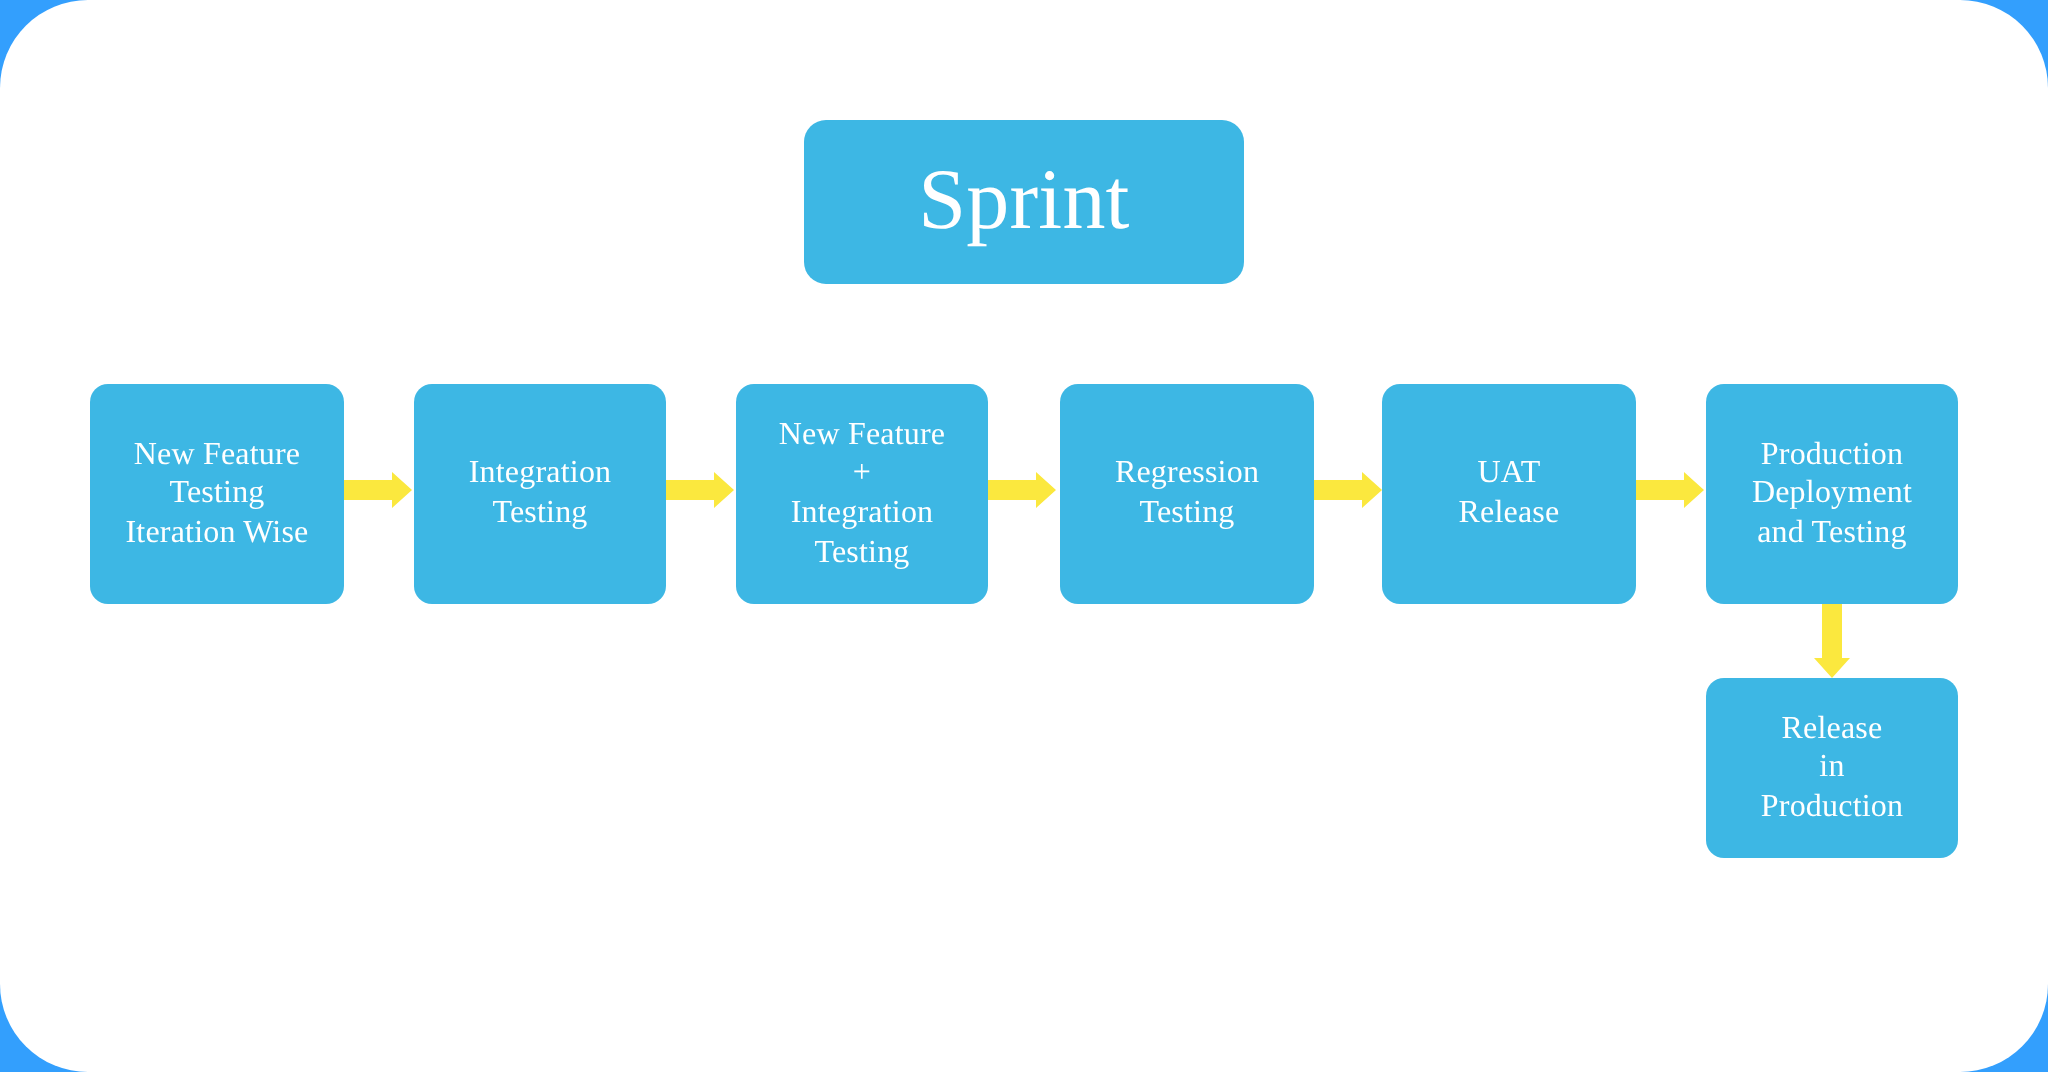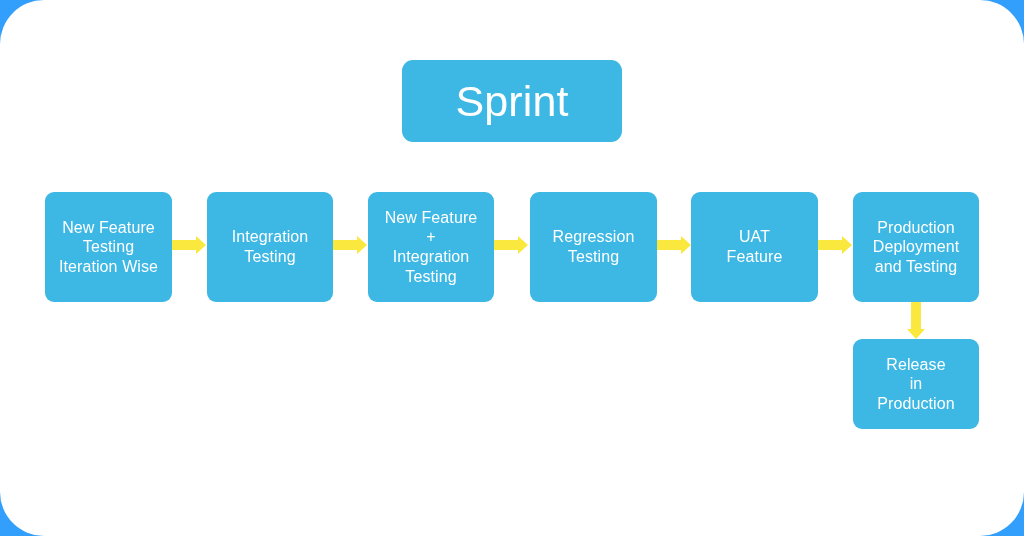--- a/index.html
+++ b/index.html
@@ -6,21 +6,21 @@
     margin: 0;
     padding: 0;
     background: #ffffff;
   }
   #canvas {
     position: relative;
     width: 1024px;
     height: 536px;
     overflow: hidden;
     background: #339ffd;
-    font-family: Liberation Sans, sans-serif;
+    font-family: Liberation Serif, serif;
   }
   
   #sheet {
     position: absolute;
     left: 0;
     top: 0;
     width: 1024px;
     height: 536px;
     background: #ffffff;
     border-radius: 44px;
@@ -138,21 +138,21 @@
   <div class="node stage" id="stage-4">Regression
 Testing</div>
 
   <div class="arrow-h" id="arrow-4">
     <svg width="35" height="24" viewBox="0 0 35 24" aria-hidden="true">
       <path d="M0 7 H24 V3 L34 12 L24 21 V17 H0 Z" fill="#fbe83e"></path>
     </svg>
   </div>
 
   <div class="node stage" id="stage-5">UAT
-Feature</div>
+Release</div>
 
   <div class="arrow-h" id="arrow-5">
     <svg width="35" height="24" viewBox="0 0 35 24" aria-hidden="true">
       <path d="M0 7 H24 V3 L34 12 L24 21 V17 H0 Z" fill="#fbe83e"></path>
     </svg>
   </div>
 
   <div class="node stage" id="stage-6">Production
 Deployment
 and Testing</div>

